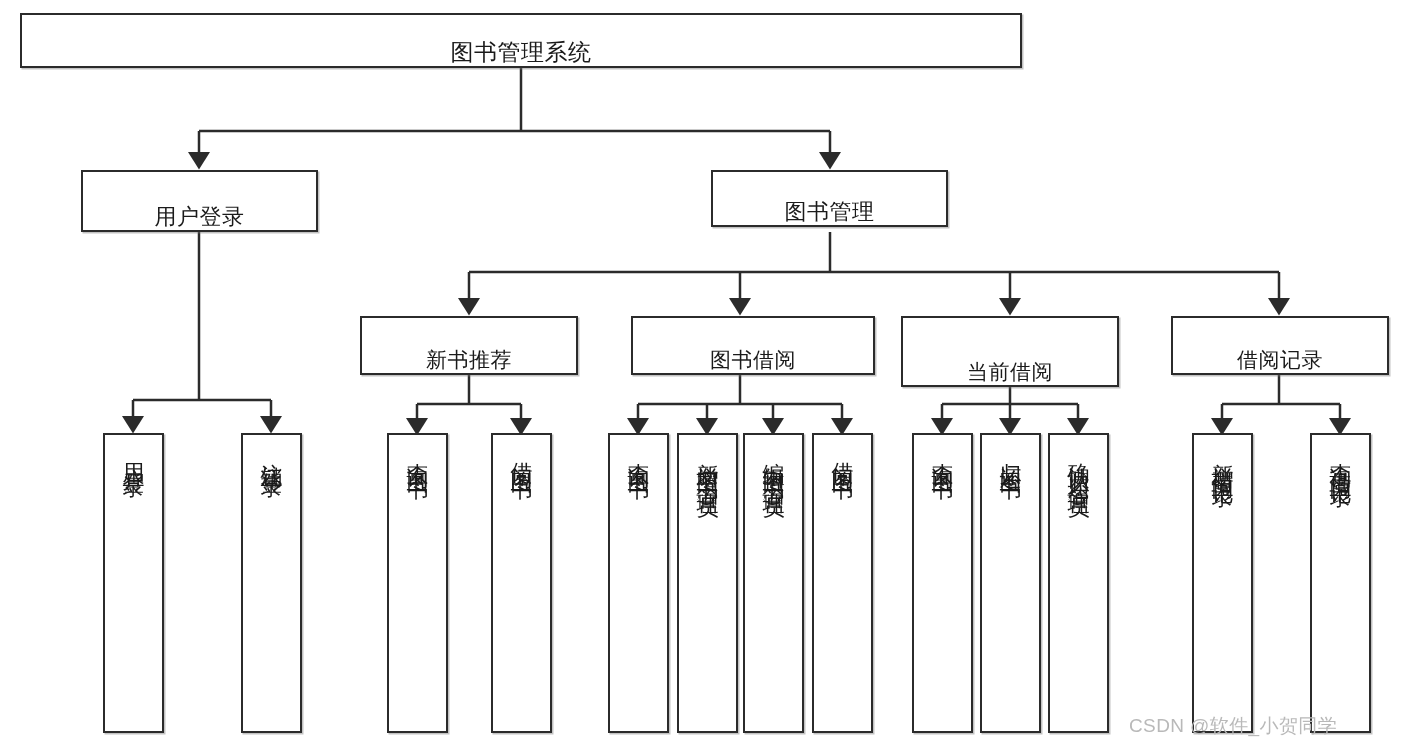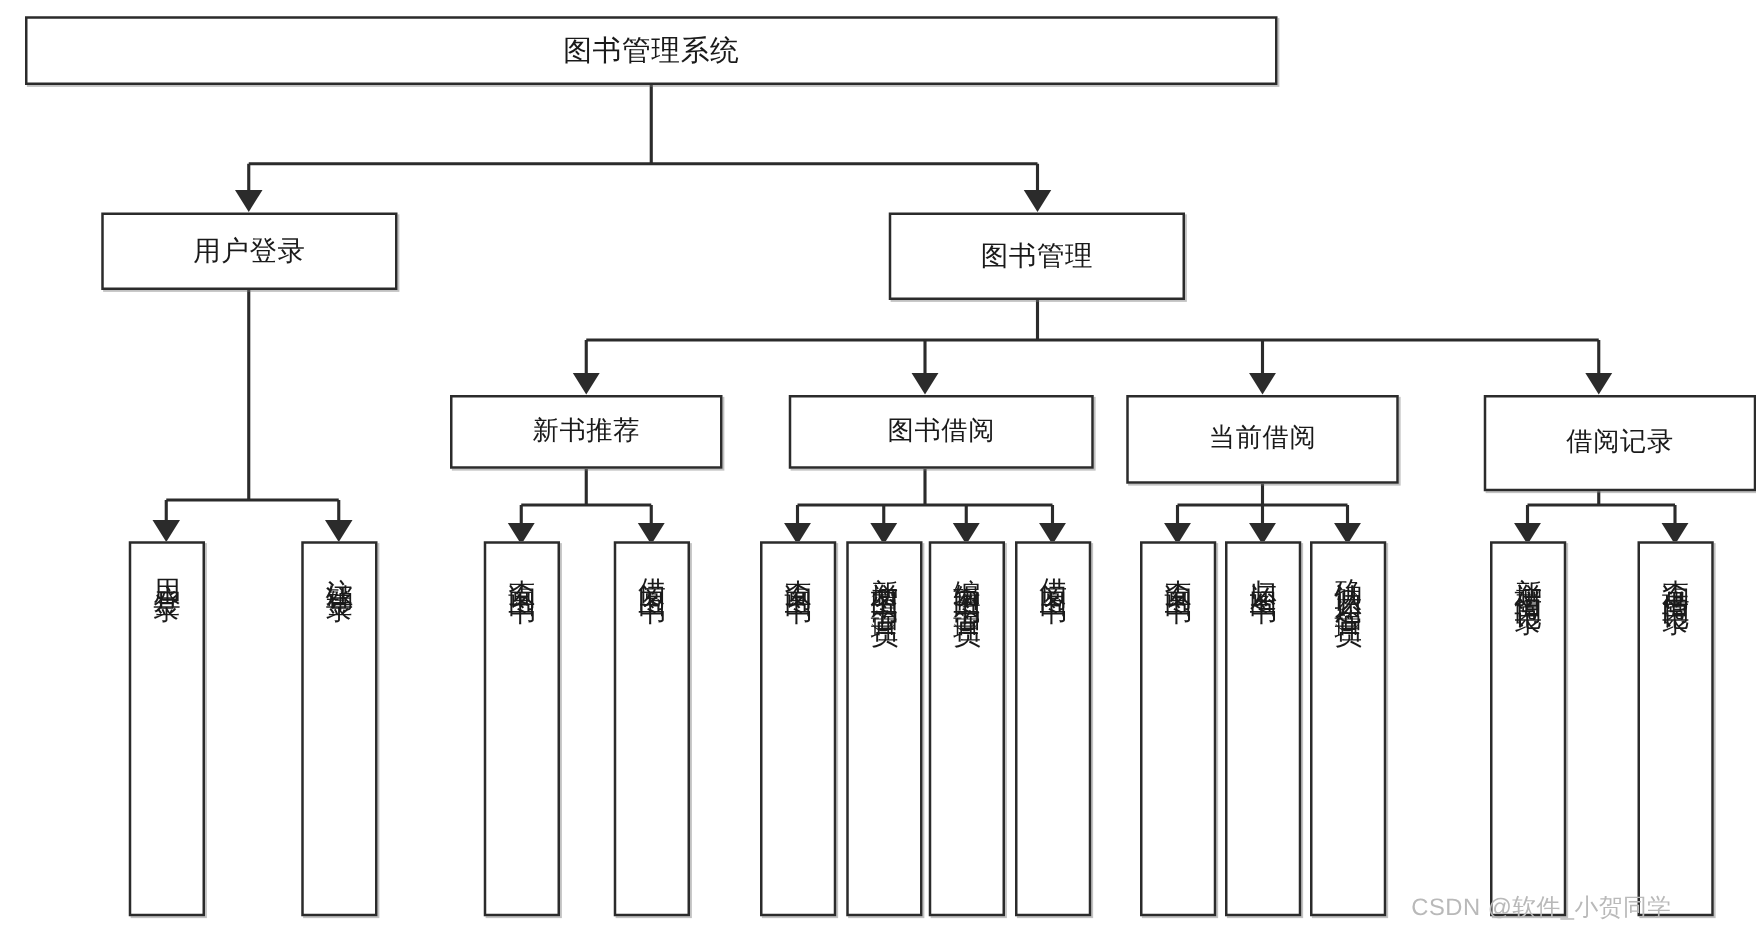--- a/index.html
+++ b/index.html
@@ -19,21 +19,21 @@
     position: absolute;
     left: 0; top: 0;
     width: 1405px; height: 747px;
     pointer-events: none;
   }
   .node {
     position: absolute;
     background: #ffffff;
     border: 2.5px solid #2b2b2b;
     display: flex;
-    align-items: center;
+    align-items: flex-end;
     justify-content: center;
     color: #1a1a1a;
     box-shadow: 1.5px 1.5px 0 rgba(120,120,120,0.45);
   }
   .node-label {
     text-align: center;
     line-height: 1.18;
     letter-spacing: 0.5px;
     white-space: nowrap;
   }
@@ -117,34 +117,34 @@
     </g>
   </svg>
 
   <div class="node root" style="left:20px; top:13px; width:1002px; height:55px;">
     <span class="node-label">图书管理系统</span>
   </div>
 
   <div class="node lvl2" style="left:81px; top:170px; width:237px; height:62px;">
     <span class="node-label">用户登录</span>
   </div>
-  <div class="node lvl2" style="left:711px; top:170px; width:237px; height:70px;">
+  <div class="node lvl2" style="left:711px; top:170px; width:237px; height:57px;">
     <span class="node-label">图书管理</span>
   </div>
 
   <div class="node lvl3" style="left:360px; top:316px; width:218px; height:59px;">
     <span class="node-label">新书推荐</span>
   </div>
   <div class="node lvl3" style="left:631px; top:316px; width:244px; height:59px;">
     <span class="node-label">图书借阅</span>
   </div>
   <div class="node lvl3" style="left:901px; top:316px; width:218px; height:71px;">
     <span class="node-label">当前借阅</span>
   </div>
-  <div class="node lvl3" style="left:1171px; top:316px; width:218px; height:77px;margin-left:16px;">
+  <div class="node lvl3" style="left:1171px; top:316px; width:218px; height:59px;">
     <span class="node-label">借阅记录</span>
   </div>
 
   <div class="node leaf" style="left:103px; top:433px; width:61px; height:300px;">
     <span class="node-label">用户登录</span>
   </div>
   <div class="node leaf" style="left:241px; top:433px; width:61px; height:300px;">
     <span class="node-label">注销登录</span>
   </div>
 

